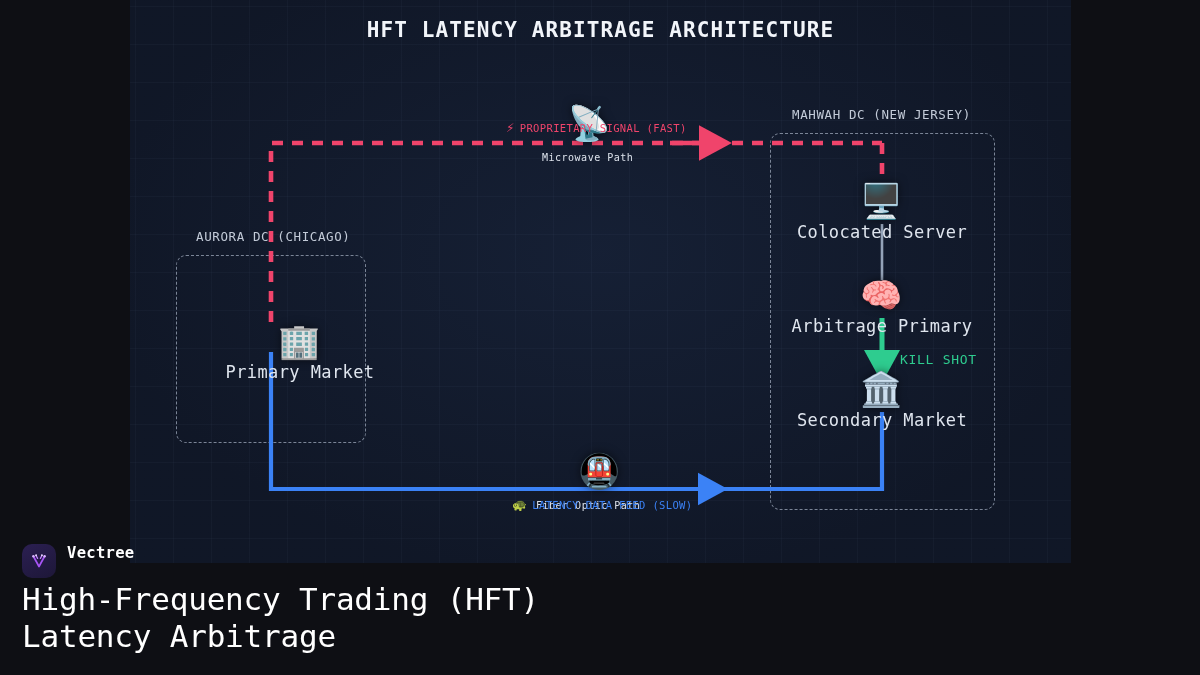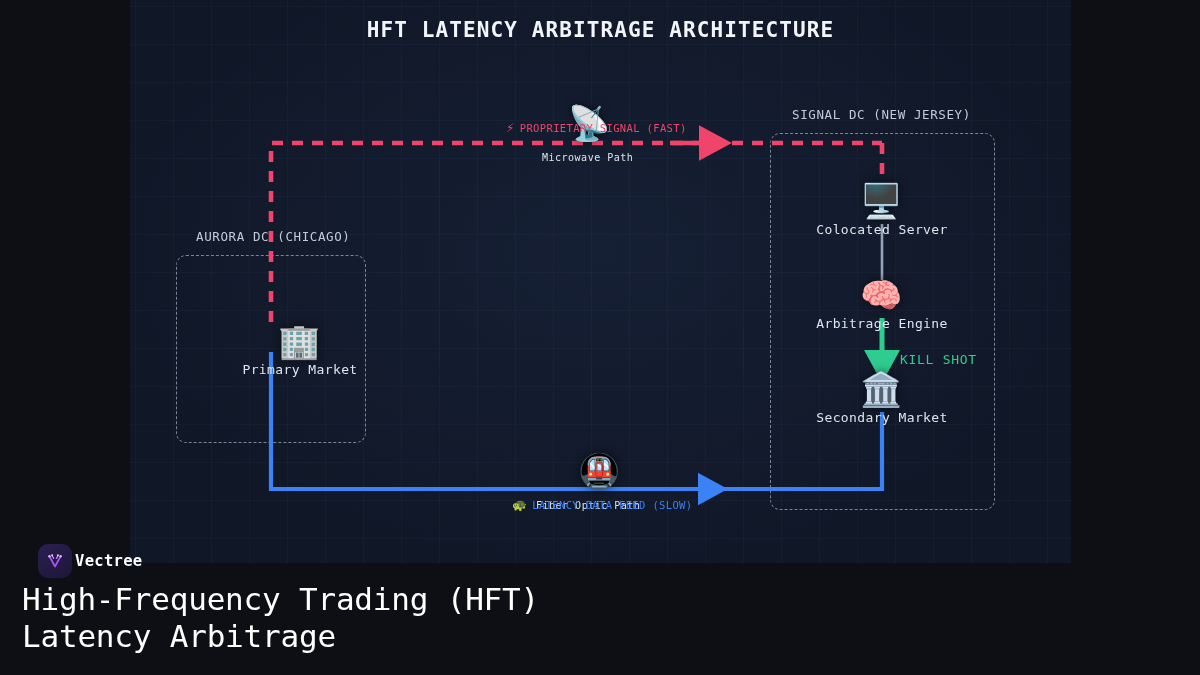--- a/index.html
+++ b/index.html
@@ -69,21 +69,21 @@
     z-index: 7;
   }
   .node .glyph {
     font-size: 34px; line-height: 38px;
     font-family: "DejaVu Sans", sans-serif;
     text-shadow: 0 0 10px rgba(0,0,0,0.55);
   }
   .node .node-label {
     margin-top: 2px;
     color: #dfe5ee;
-    font-size: 13px;
+    font-size: 17px;
     letter-spacing: 0.4px;
     white-space: nowrap;
   }
 
   #node-primary   { left: 80px;  top: 322px; width: 180px; }
   #node-server    { left: 662px; top: 182px; width: 180px; }
   #node-engine    { left: 662px; top: 276px; width: 180px; }
   #node-secondary { left: 662px; top: 370px; width: 180px; }
 
   
@@ -124,21 +124,21 @@
   }
 
   
   #footer {
     position: absolute; left: 0; top: 563px;
     width: 1200px; height: 112px;
     background: #0e0f14;
   }
   #brand-row {
     position: absolute; left: 22px; top: -19px;
-    display: flex; align-items: center; gap: 3px; margin-left: 16px;
+    display: flex; gap: 11px;
   }
   #brand-mark {
     width: 34px; height: 34px; border-radius: 10px;
     background: linear-gradient(150deg, #2b1f52 0%, #1d1738 100%);
     display: flex; align-items: center; justify-content: center;
   }
   #brand-name {
     color: #ffffff; font-size: 15.5px; font-weight: bold; letter-spacing: 0.3px;
   }
   #headline {
@@ -160,21 +160,21 @@
 <div id="root">
 
   <div id="canvas">
 
     <div class="diagram-title">HFT LATENCY ARBITRAGE ARCHITECTURE</div>
 
     <div class="cluster-box" id="cluster-left"></div>
     <div class="cluster-box" id="cluster-right"></div>
 
     <div class="cluster-label" id="label-left">AURORA DC (CHICAGO)</div>
-    <div class="cluster-label" id="label-right">SIGNAL DC (NEW JERSEY)</div>
+    <div class="cluster-label" id="label-right">MAHWAH DC (NEW JERSEY)</div>
 
     <svg id="paths" viewBox="0 0 941 563">
       <defs>
         <marker id="arrow-red" markerWidth="9" markerHeight="9" refX="2" refY="4.5" orient="auto" markerUnits="strokeWidth">
           <path d="M0,0.6 L0,8.4 L7.2,4.5 z" fill="#f0446b"></path>
         </marker>
         <marker id="arrow-blue" markerWidth="9" markerHeight="9" refX="2" refY="4.5" orient="auto" markerUnits="strokeWidth">
           <path d="M0,0.6 L0,8.4 L7.2,4.5 z" fill="#3b82f6"></path>
         </marker>
         <marker id="arrow-green" markerWidth="8" markerHeight="8" refX="3.2" refY="4" orient="auto" markerUnits="strokeWidth">
@@ -207,21 +207,21 @@
       <div class="node-label">Primary Market</div>
     </div>
 
     <div class="node" id="node-server">
       <div class="glyph">🖥️</div>
       <div class="node-label">Colocated Server</div>
     </div>
 
     <div class="node" id="node-engine">
       <div class="glyph">🧠</div>
-      <div class="node-label">Arbitrage Engine</div>
+      <div class="node-label">Arbitrage Primary</div>
     </div>
 
     <div class="node" id="node-secondary">
       <div class="glyph">🏛️</div>
       <div class="node-label">Secondary Market</div>
     </div>
 
     <div class="node" style="left:430px; top:104px; width:60px;">
       <div class="glyph">📡</div>
     </div>

